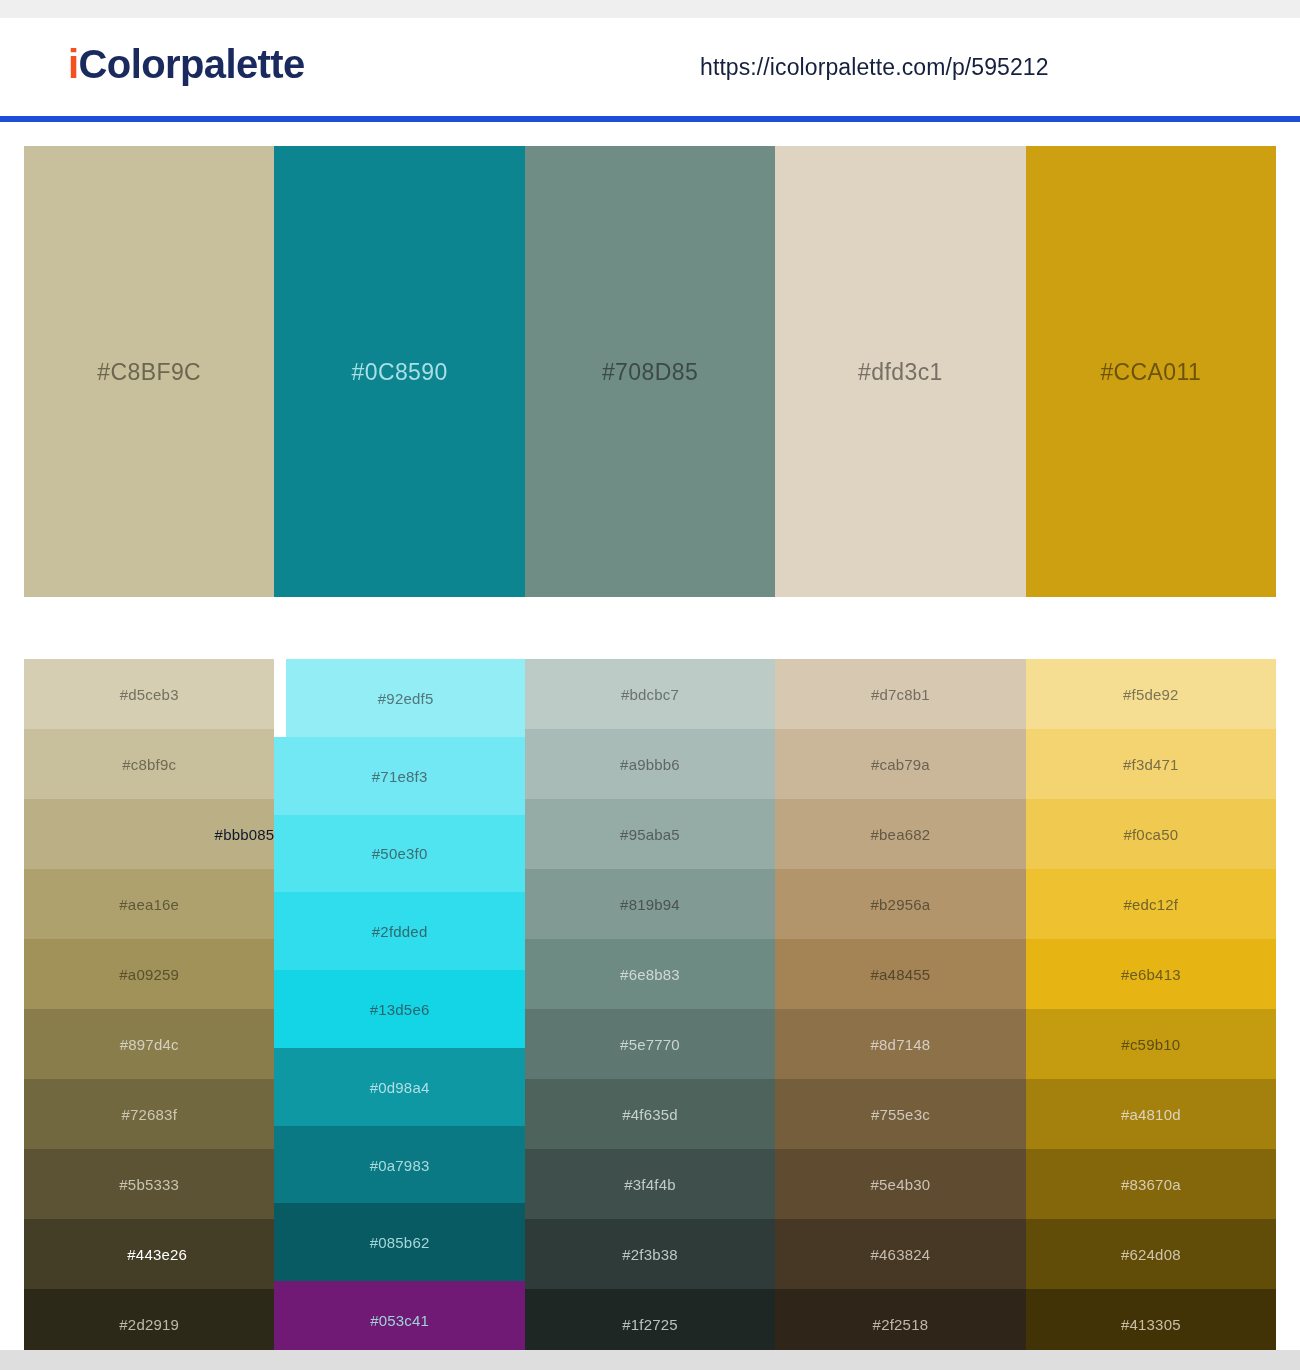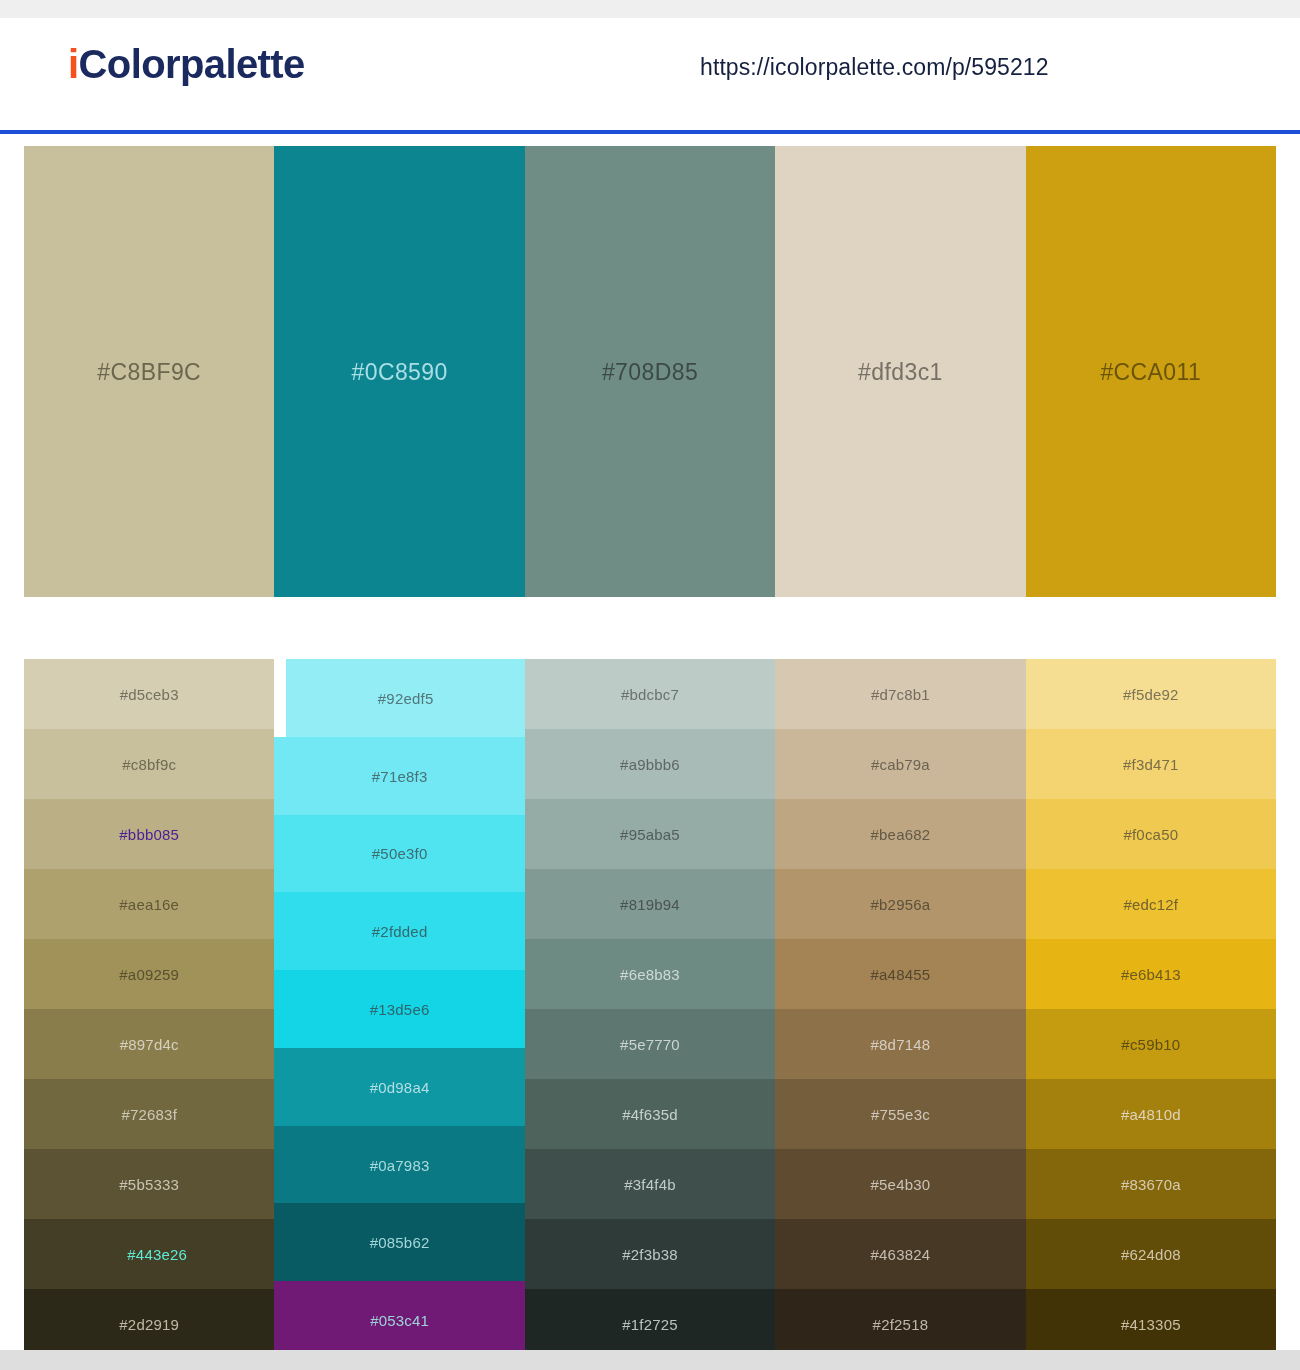--- a/index.html
+++ b/index.html
@@ -26,22 +26,22 @@
     left: 0;
     top: 18px;
     width: 1300px;
     height: 1332px;
     background: #ffffff;
   }
 
   
   .header {
     position: relative;
-    height: 116px;
-    border-bottom: 4px solid #1d4ed8;
+    height: 104px;
+    border-bottom: 6px solid #1d4ed8;
     background: #ffffff;
   }
 
   .logo {
     position: absolute;
     left: 68px;
     top: 26px;
     font-size: 40px;
     font-weight: bold;
     letter-spacing: -0.6px;
@@ -168,39 +168,39 @@
 
     <div class="shades">
         <div class="shade-col">
           <div class="shade-cell" style="background: rgb(213, 206, 179);">
             <div class="shade-label" style="color: rgb(115, 112, 95);">#d5ceb3</div>
           </div>
           <div class="shade-cell" style="background: rgb(200, 191, 156);">
             <div class="shade-label" style="color: rgb(110, 106, 83);">#c8bf9c</div>
           </div>
           <div class="shade-cell" style="background: rgb(187, 176, 133);">
-            <div class="shade-label" style="color: #4c1d95;">#bbb085</div>
+            <div class="shade-label" style="color: #0f172a; text-align: right;">#bbb085</div>
           </div>
           <div class="shade-cell" style="background: rgb(174, 161, 110);">
             <div class="shade-label" style="color: rgb(96, 88, 57);">#aea16e</div>
           </div>
           <div class="shade-cell" style="background: rgb(160, 146, 89);">
             <div class="shade-label" style="color: rgb(89, 80, 46);">#a09259</div>
           </div>
           <div class="shade-cell" style="background: rgb(137, 125, 76); padding-left: 12px;">
             <div class="shade-label" style="color: rgb(213, 208, 191);">#897d4c</div>
           </div>
           <div class="shade-cell" style="background: rgb(114, 104, 63);">
             <div class="shade-label" style="color: rgb(205, 200, 182);">#72683f</div>
           </div>
           <div class="shade-cell" style="background: rgb(91, 83, 51);">
             <div class="shade-label" style="color: rgb(201, 196, 178);">#5b5333</div>
           </div>
           <div class="shade-cell" style="background: rgb(68, 62, 38);">
-            <div class="shade-label" style="color: #5eead4; padding-left: 16px;">#443e26</div>
+            <div class="shade-label" style="color: #ffffff; padding-left: 16px;">#443e26</div>
           </div>
           <div class="shade-cell" style="background: rgb(45, 41, 25);">
             <div class="shade-label" style="color: rgb(191, 186, 168);">#2d2919</div>
           </div>
         </div>
         <div class="shade-col">
           <div class="shade-cell" style="background: rgb(146, 237, 245); margin-left: 12px;">
             <div class="shade-label" style="color: rgb(83, 118, 122);">#92edf5</div>
           </div>
           <div class="shade-cell" style="background: rgb(113, 232, 243);">

